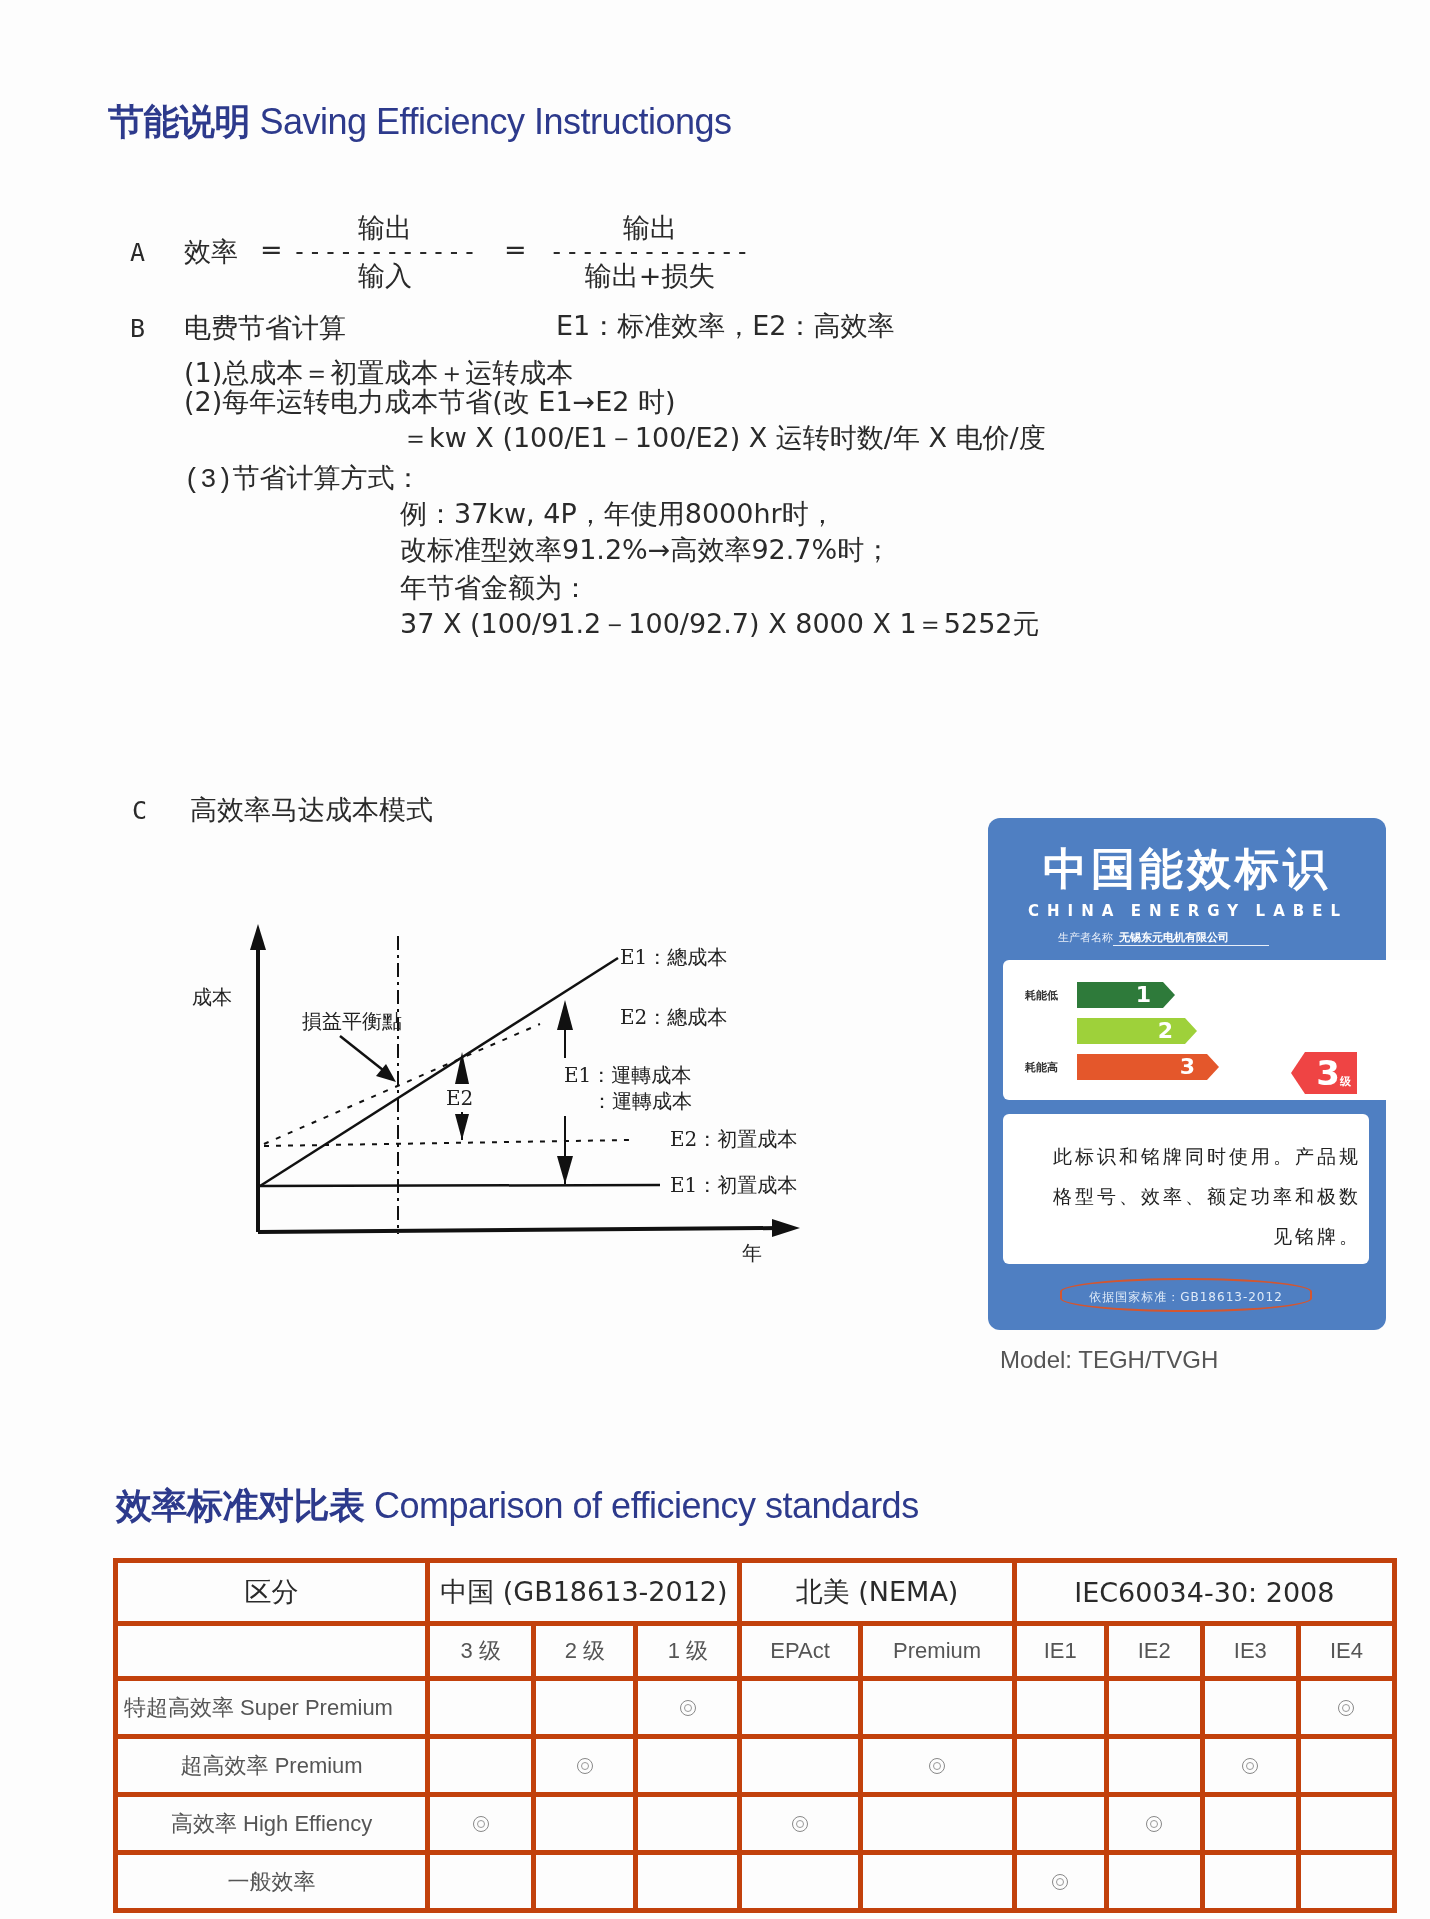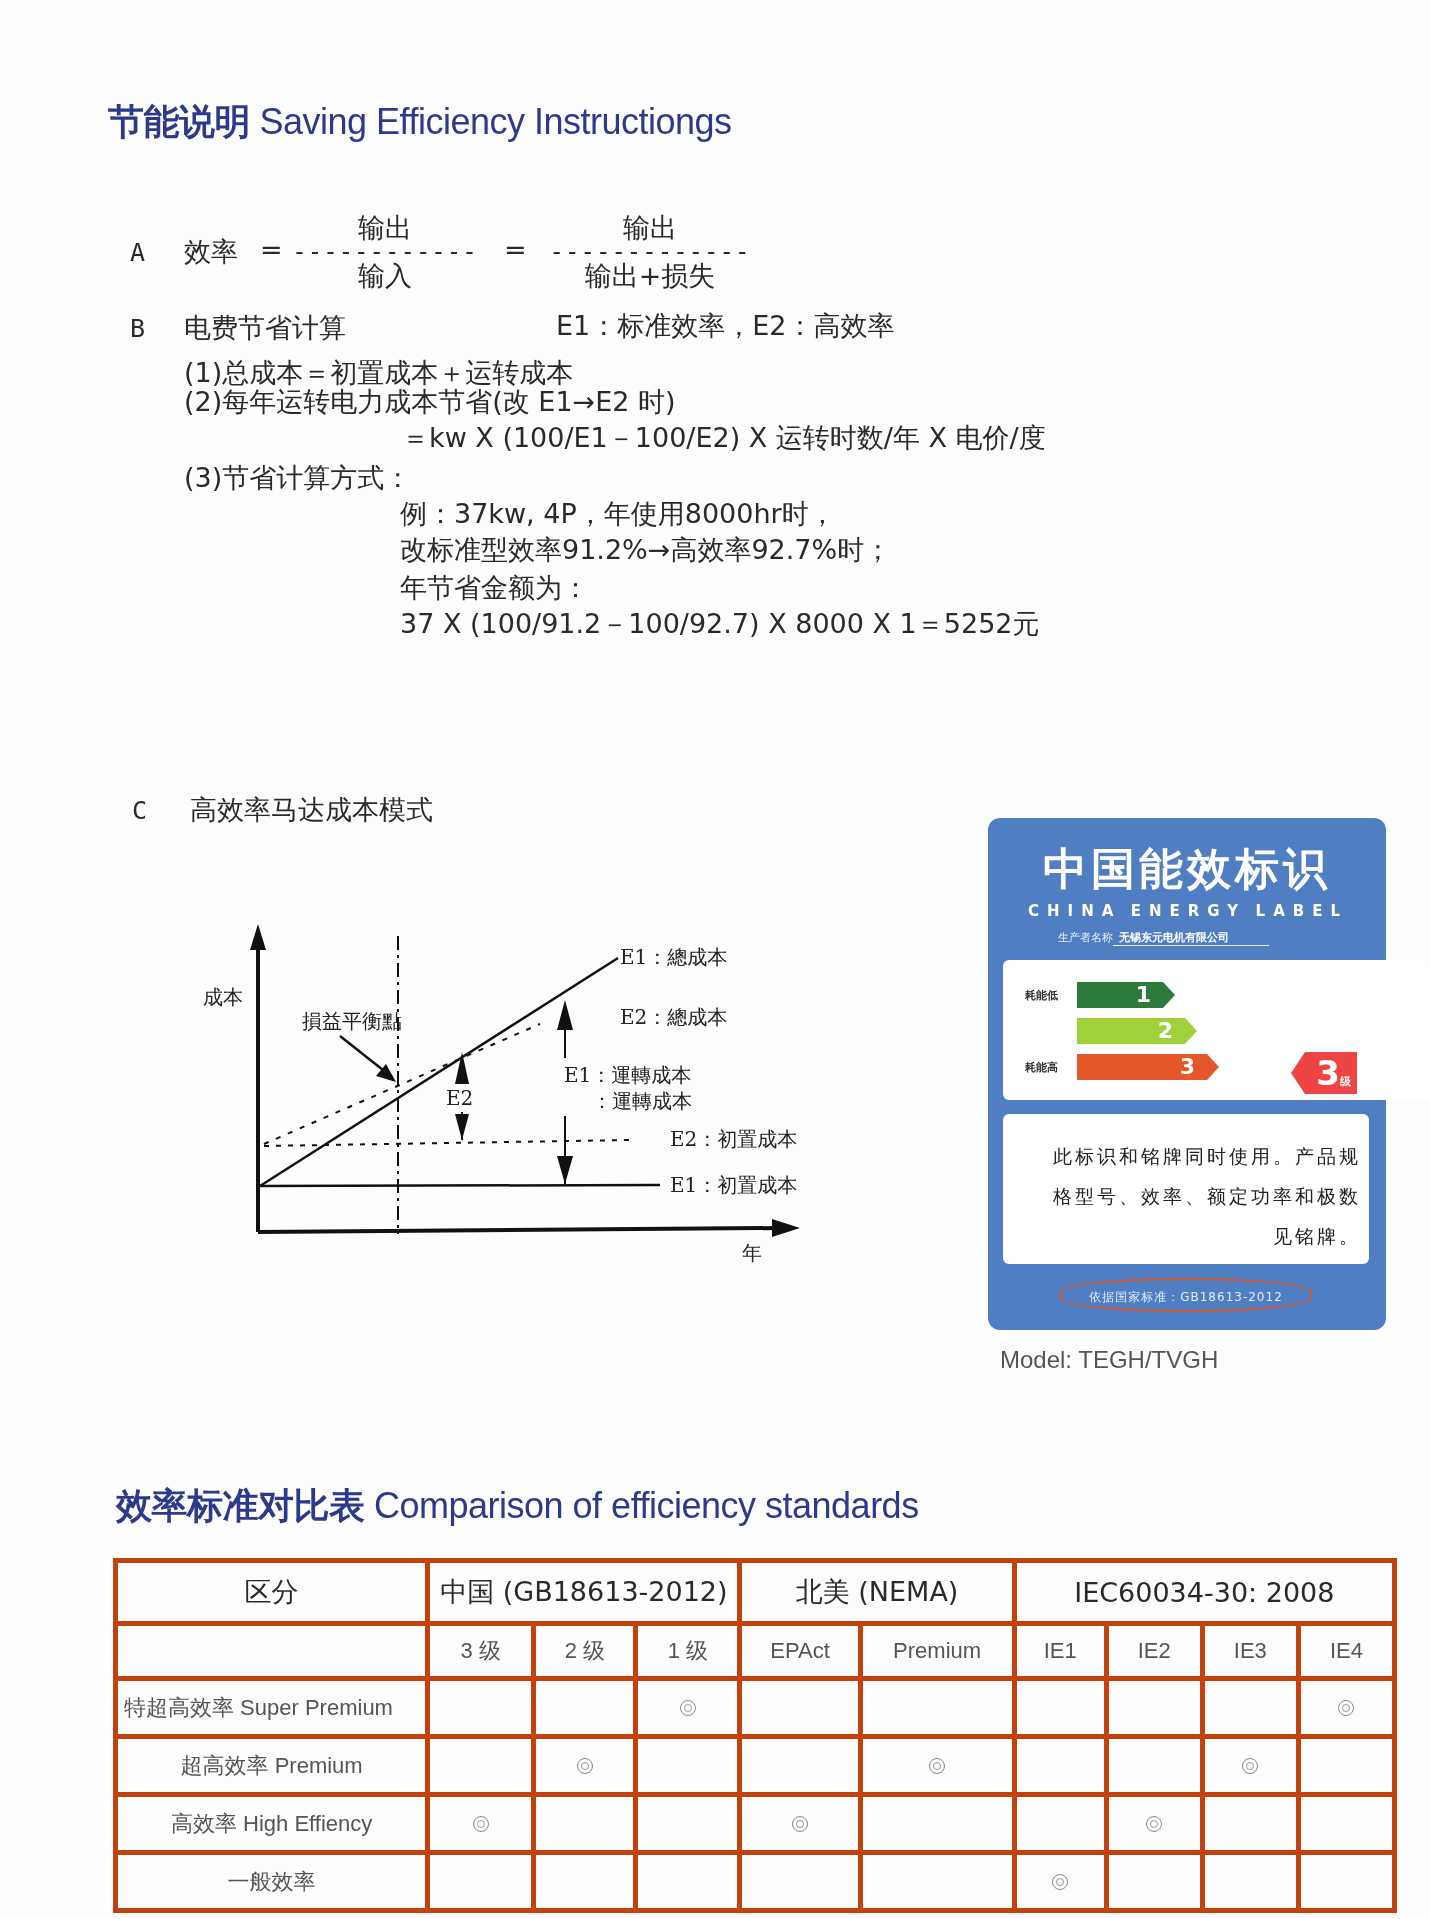--- a/index.html
+++ b/index.html
@@ -61,21 +61,21 @@
   <div class="frac-line">-------------</div>
   <div class="body-text">输出+损失</div>
 </div>
 
 <div class="abs body-text letter" style="left:130px; top:314px;">B</div>
 <div class="abs body-text" style="left:184px; top:310px;">电费节省计算</div>
 <div class="abs body-text" style="left:556px; top:308px;">E1：标准效率，E2：高效率</div>
 <div class="abs body-text" style="left:184px; top:346px;margin-top:9px;">(1)总成本＝初置成本＋运转成本</div>
 <div class="abs body-text" style="left:184px; top:384px;">(2)每年运转电力成本节省(改 E1→E2 时)</div>
 <div class="abs body-text" style="left:402px; top:420px;">＝kw X (100/E1－100/E2)  X 运转时数/年 X 电价/度</div>
-<div class="abs body-text" style="left:184px; top:460px;">(3)节省计算方式：</div>
+<div class="abs body-text" style="left:184px; top:460px;font-family:Liberation Mono, monospace;">(3)节省计算方式：</div>
 <div class="abs body-text" style="left:400px; top:496px;">例：37kw, 4P，年使用8000hr时，</div>
 <div class="abs body-text" style="left:400px; top:532px;">改标准型效率91.2%→高效率92.7%时；</div>
 <div class="abs body-text" style="left:400px; top:570px;">年节省金额为：</div>
 <div class="abs body-text" style="left:400px; top:606px;">37 X (100/91.2－100/92.7)  X 8000 X 1＝5252元</div>
 
 <div class="abs body-text letter" style="left:132px; top:796px;">C</div>
 <div class="abs body-text" style="left:190px; top:792px;">高效率马达成本模式</div>
 
 <div class="abs" style="left:180px; top:900px; width:640px; height:380px;">
   <svg width="640" height="380" viewBox="0 0 640 380">
@@ -101,21 +101,21 @@
     <line x1="385" y1="104" x2="385" y2="158" stroke="#111" stroke-width="2"></line>
     <polygon points="385,100 377,130 393,130" fill="#111"></polygon>
     <line x1="385" y1="216" x2="385" y2="284" stroke="#111" stroke-width="2"></line>
     <polygon points="385,284 377,256 393,256" fill="#111"></polygon>
 
     <line x1="282" y1="156" x2="282" y2="180" stroke="#111" stroke-width="2"></line>
     <polygon points="282,152 275,184 289,184" fill="#111"></polygon>
     <line x1="282" y1="212" x2="282" y2="240" stroke="#111" stroke-width="2"></line>
     <polygon points="282,240 275,214 289,214" fill="#111"></polygon>
   </svg>
-  <div class="abs chart-label" style="left:23px; top:84px;">成本</div>
+  <div class="abs chart-label" style="left:12px; top:84px;">成本</div>
   <div class="abs chart-label" style="left:562px; top:340px;">年</div>
   <div class="abs chart-label" style="left:122px; top:108px;">損益平衡點</div>
   <div class="abs chart-label" style="left:440px; top:44px;">E1：總成本</div>
   <div class="abs chart-label" style="left:440px; top:104px;">E2：總成本</div>
   <div class="abs chart-label" style="left:384px; top:162px;">E1：運轉成本</div>
   <div class="abs chart-label" style="left:412px; top:188px;">：運轉成本</div>
   <div class="abs chart-label" style="left:266px; top:186px;">E2</div>
   <div class="abs chart-label" style="left:490px; top:226px;">E2：初置成本</div>
   <div class="abs chart-label" style="left:490px; top:272px;">E1：初置成本</div>
 </div>

